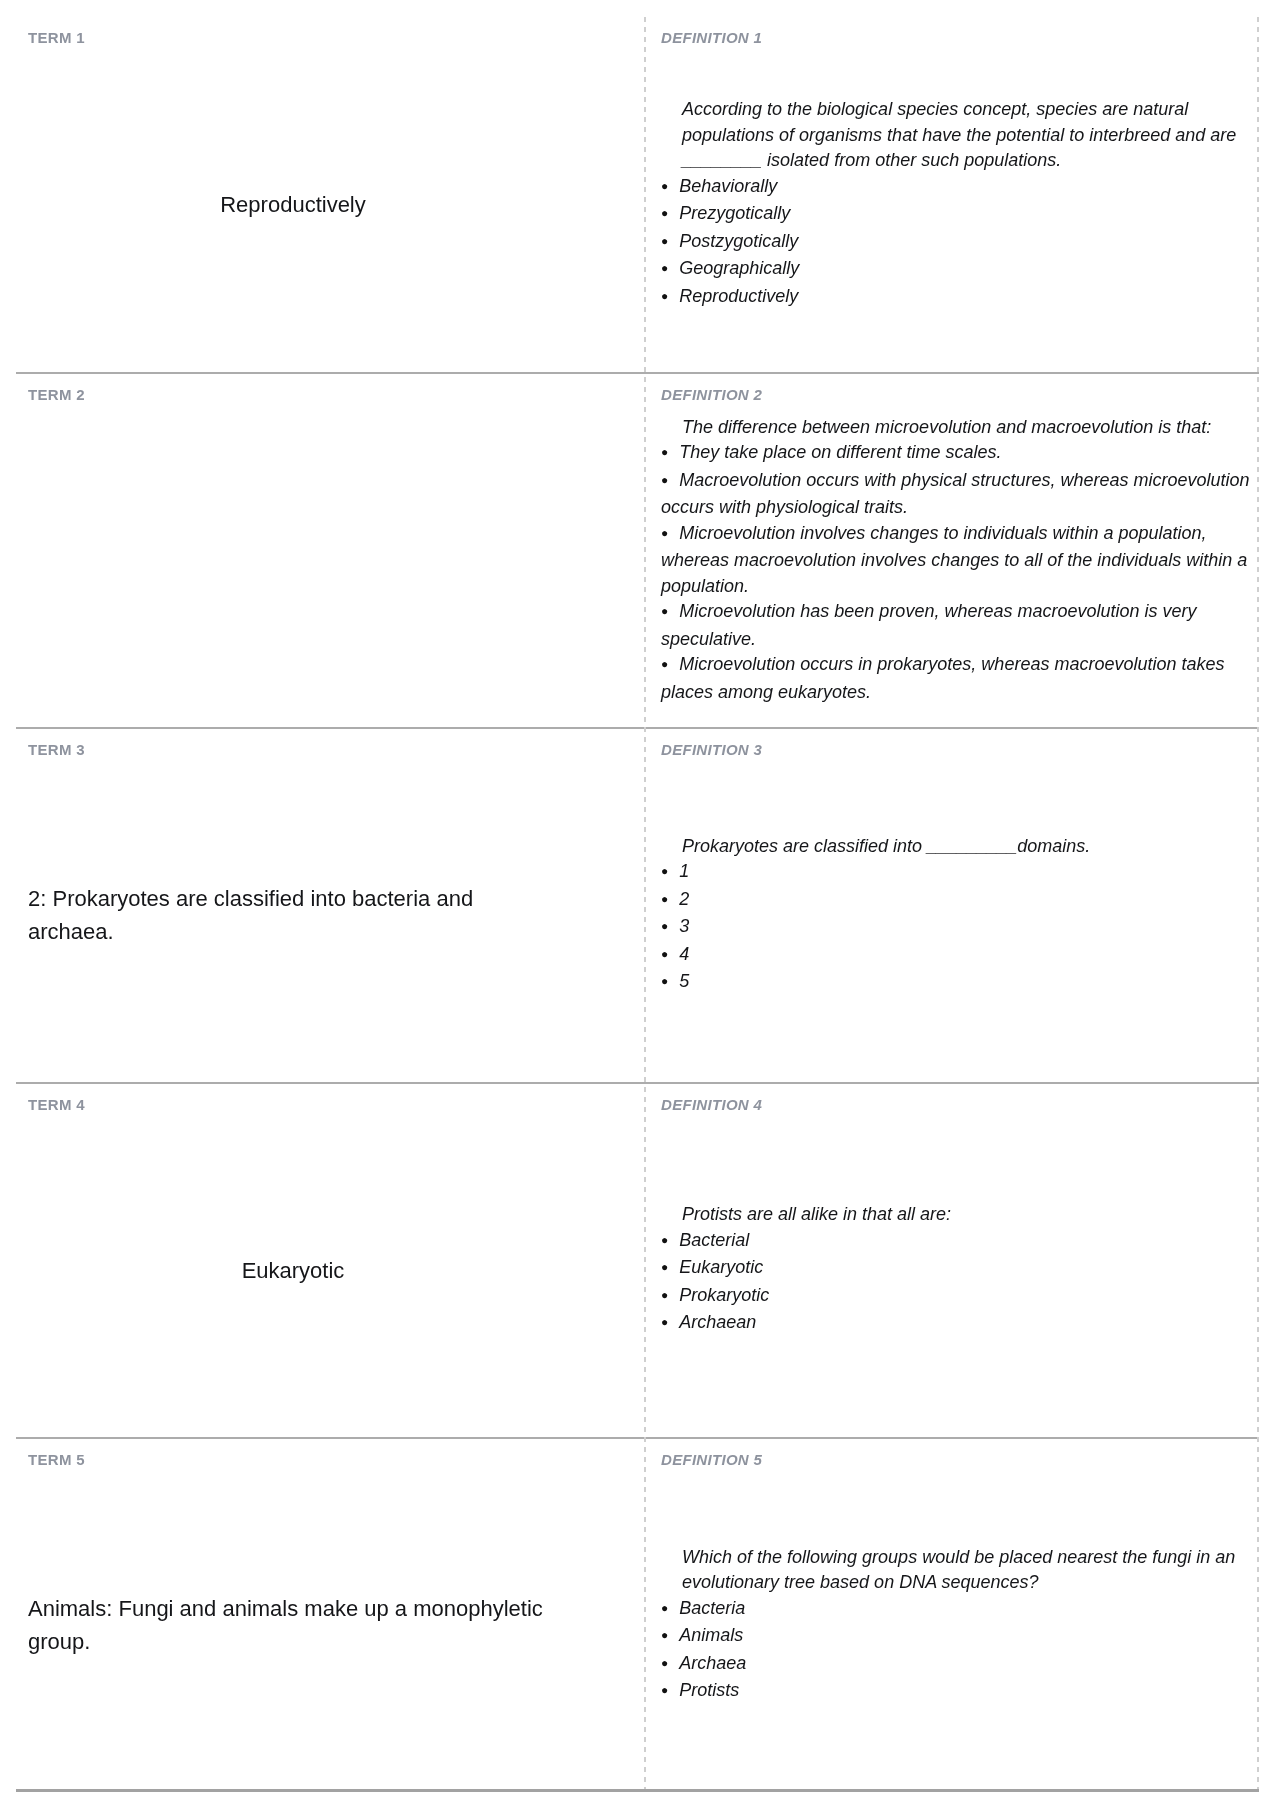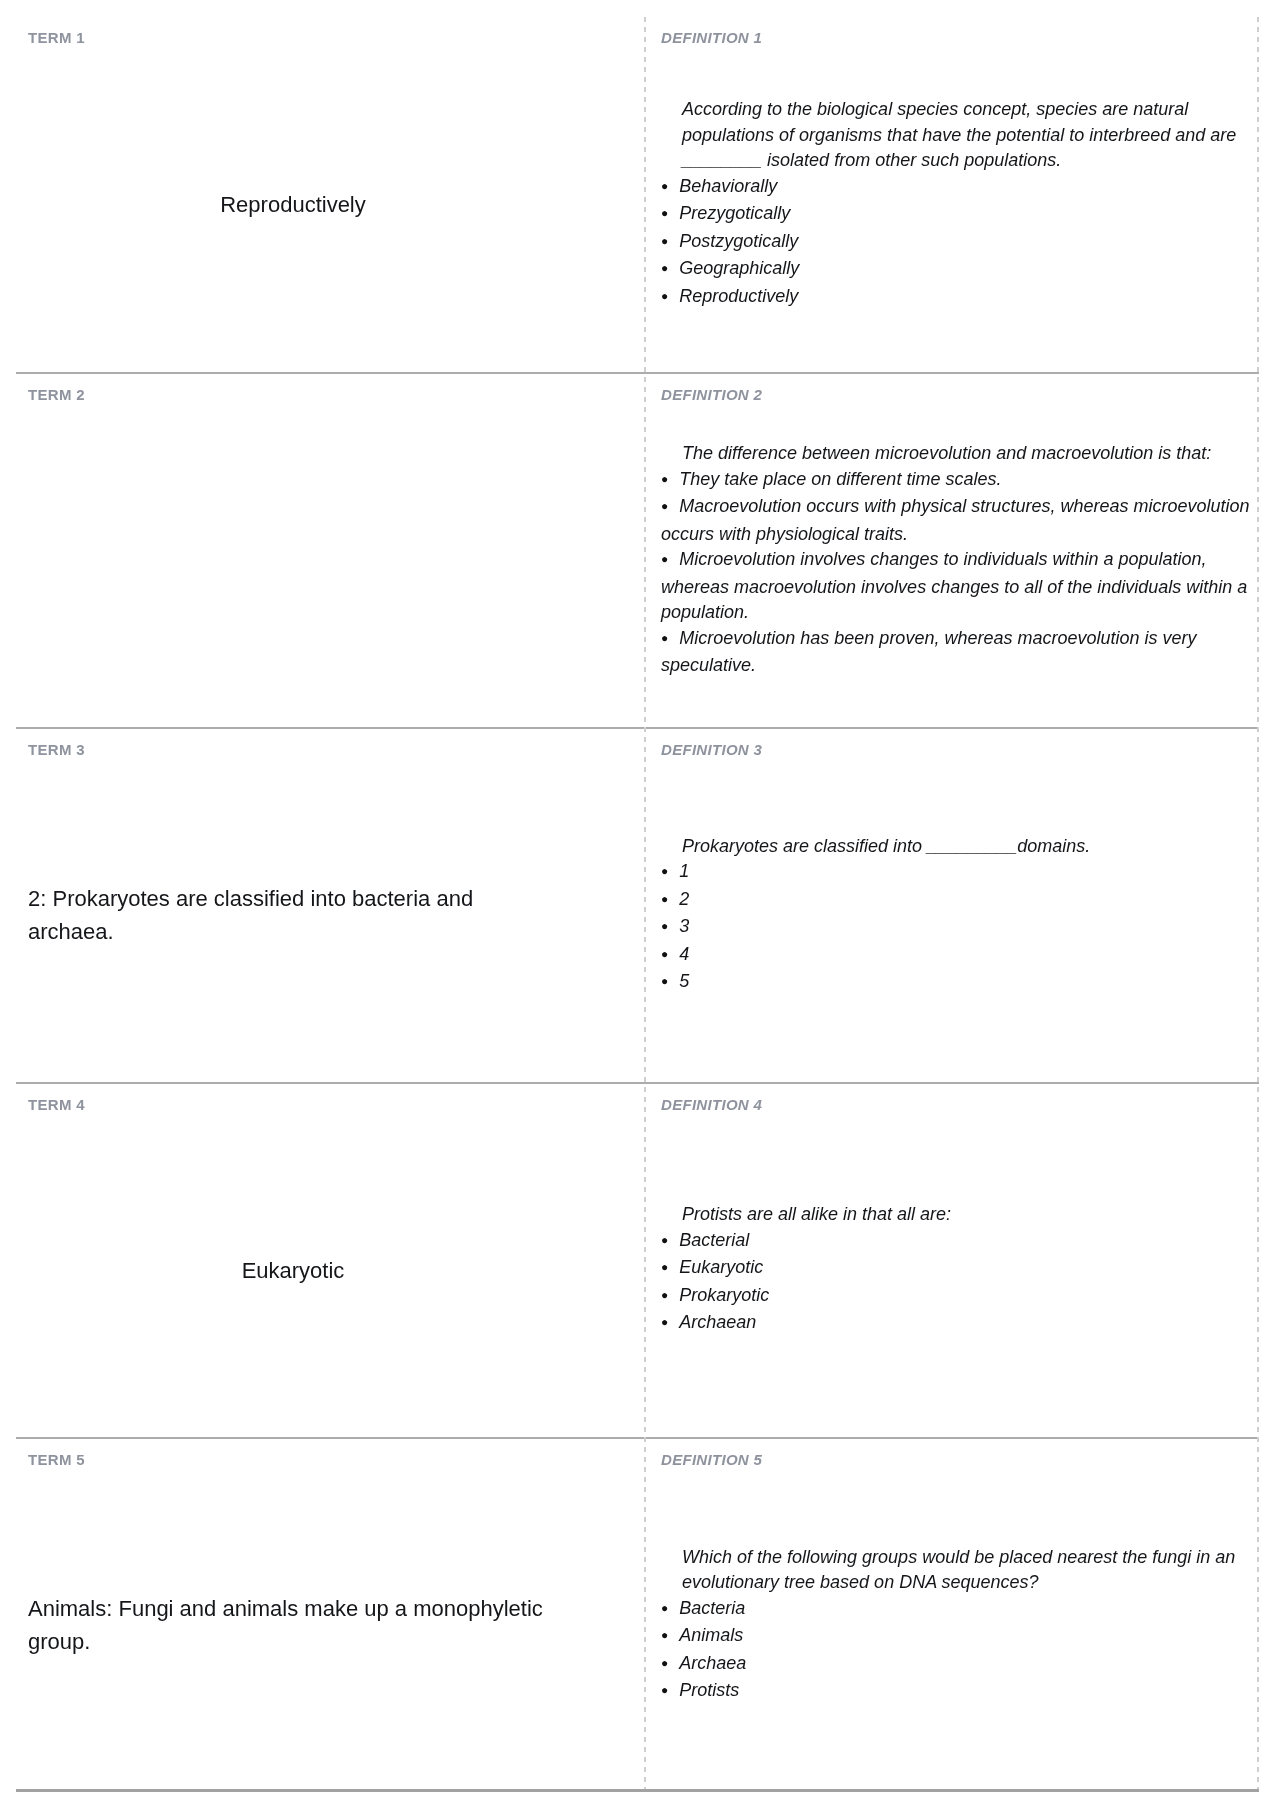--- a/index.html
+++ b/index.html
@@ -131,20 +131,21 @@
     <div class="cell def-cell">
       <div class="cell-label">DEFINITION 2</div>
       <div class="cell-body">
         <div class="def-content">
           <div class="def-intro">The difference between microevolution and macroevolution is that:</div>
           <div class="options">
                 <div class="option"><span class="bullet">●</span><span>They take place on different time scales.</span></div>
                 <div class="option"><span class="bullet">●</span><span>Macroevolution occurs with physical structures, whereas microevolution occurs with physiological traits.</span></div>
                 <div class="option"><span class="bullet">●</span><span>Microevolution involves changes to individuals within a population, whereas macroevolution involves changes to all of the individuals within a population.</span></div>
                 <div class="option"><span class="bullet">●</span><span>Microevolution has been proven, whereas macroevolution is very speculative.</span></div>
+                <div class="option"><span class="bullet">●</span><span>Microevolution occurs in prokaryotes, whereas macroevolution takes places among eukaryotes.</span></div>
               </div>
         </div>
       </div>
     </div>
   </section>
 
   <section class="row">
     <div class="cell term-cell">
       <div class="cell-label">TERM 3</div>
       <div class="cell-body">

